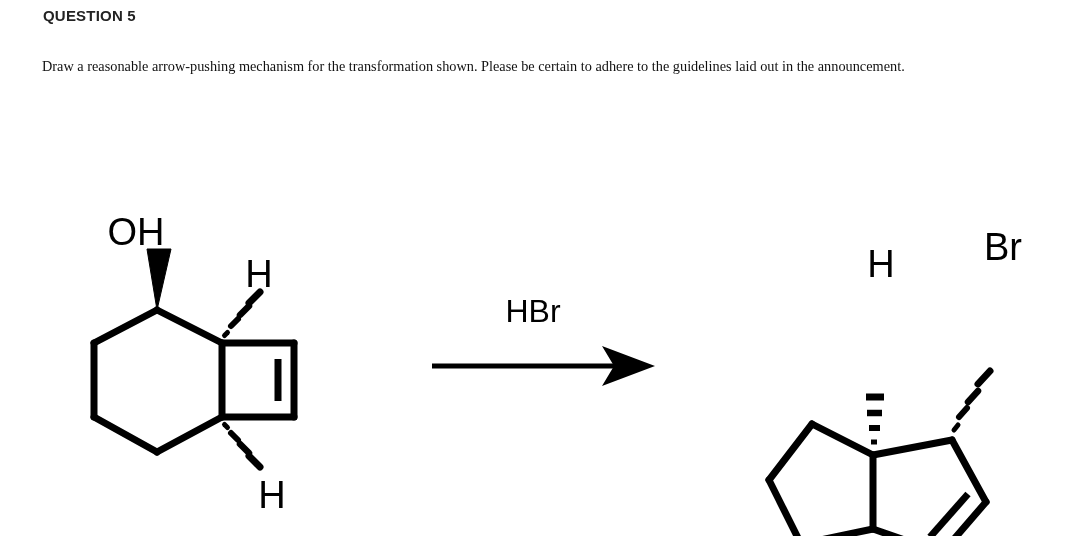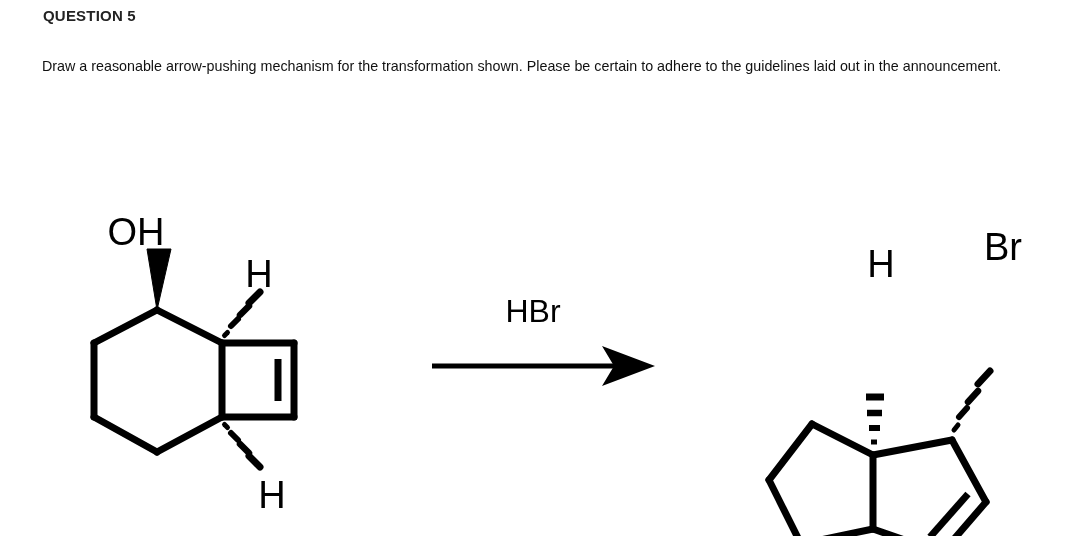--- a/index.html
+++ b/index.html
@@ -36,20 +36,21 @@
   }
 
   .prompt-text {
     position: absolute;
     left: 42px;
     top: 56px;
     width: 995px;
     font-size: 14.3px;
     line-height: 21px;
     color: #111111;
+    font-family: Liberation Serif, serif;
   }
 
   
   .scheme {
     position: absolute;
     left: 0;
     top: 130px;
     width: 948px;
     height: 406px;
   }

